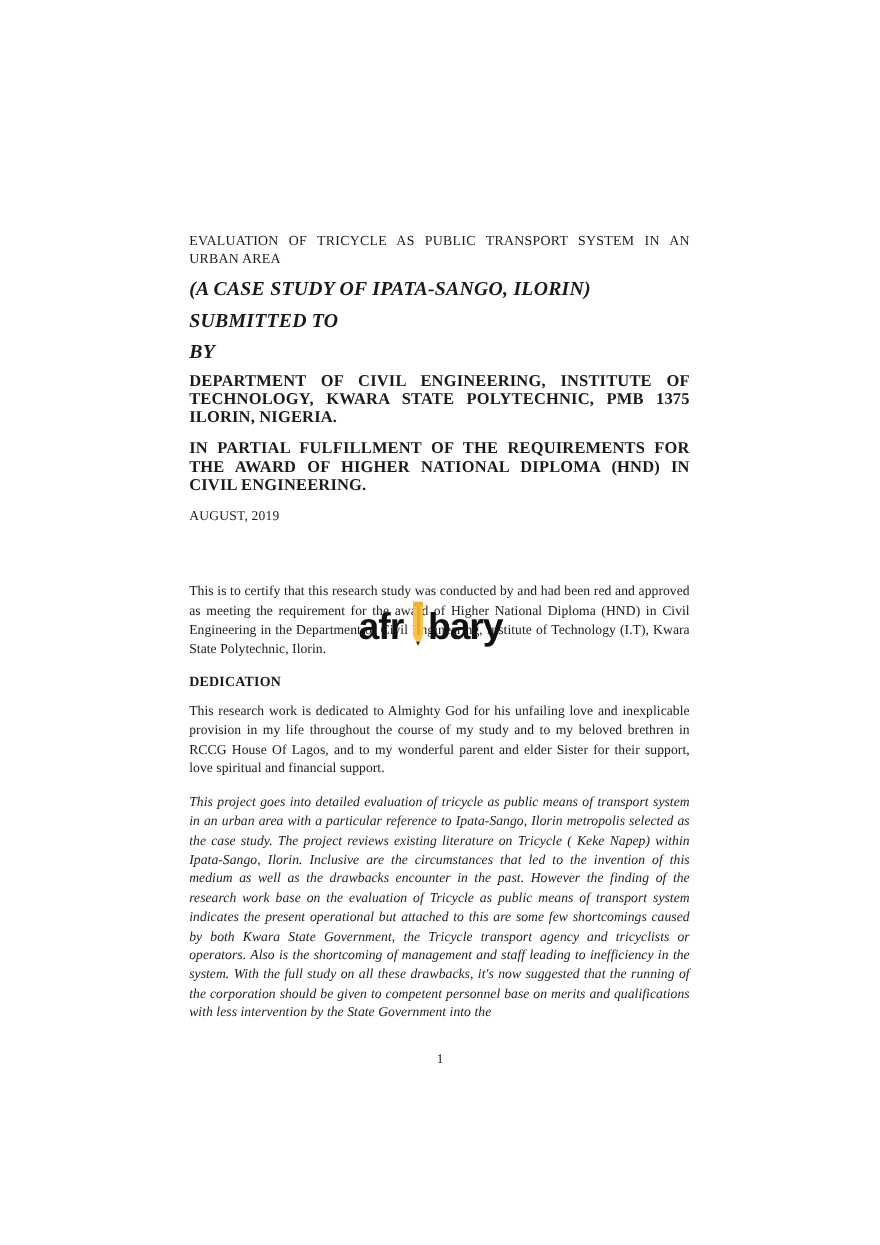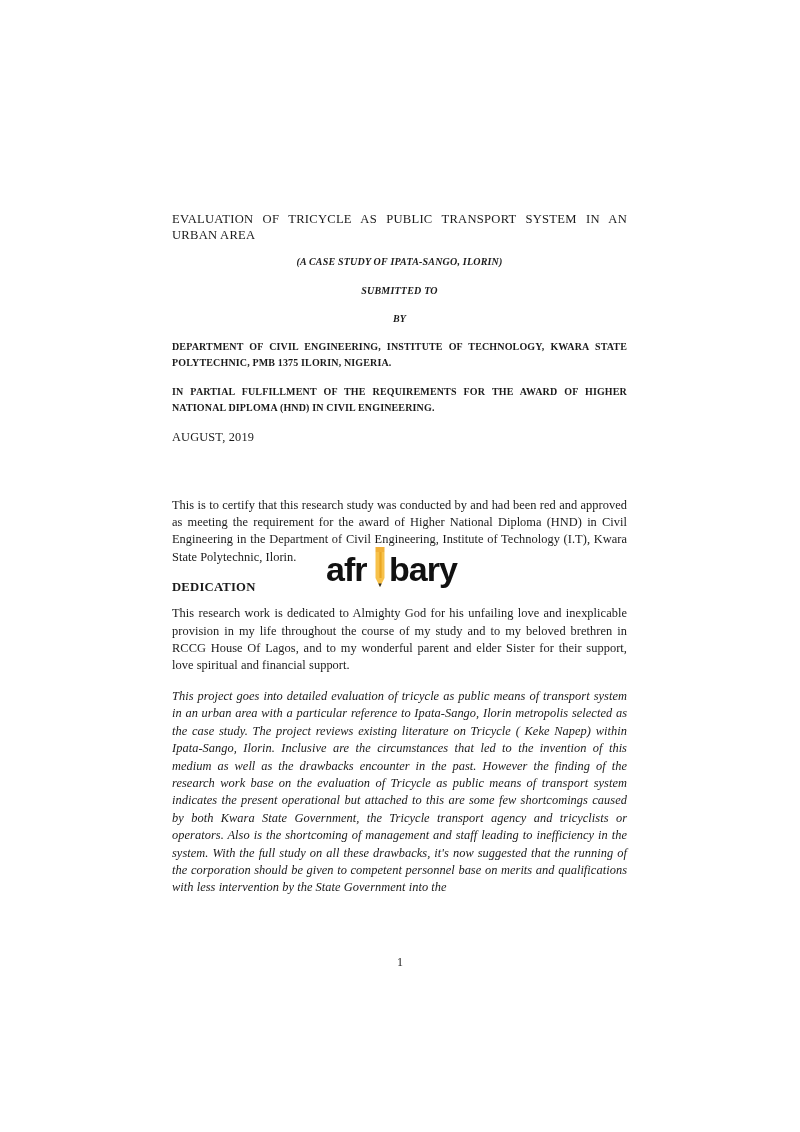--- a/index.html
+++ b/index.html
@@ -36,31 +36,30 @@
   .doc-title {
     font-size: 12.6px;
     line-height: 16.2px;
     letter-spacing: 0.25px;
     text-align: justify;
     margin: 0 0 11px 0;
     font-weight: normal;
   }
 
   .subtitle-italic-bold {
-    font-size: 10px;
+    font-size: 18px;
     line-height: 16.2px;
     font-style: italic;
     font-weight: bold;
     letter-spacing: 0.2px;
     margin: 0 0 12px 0;
-    text-align: center;
   }
 
   .block-bold {
-    font-size: 10px;
+    font-size: 15px;
     line-height: 16.4px;
     font-weight: bold;
     text-align: justify;
     text-align-last: left;
     letter-spacing: 0.15px;
     margin: 0 0 12px 0;
   }
 
   .date-line {
     font-size: 12.3px;

